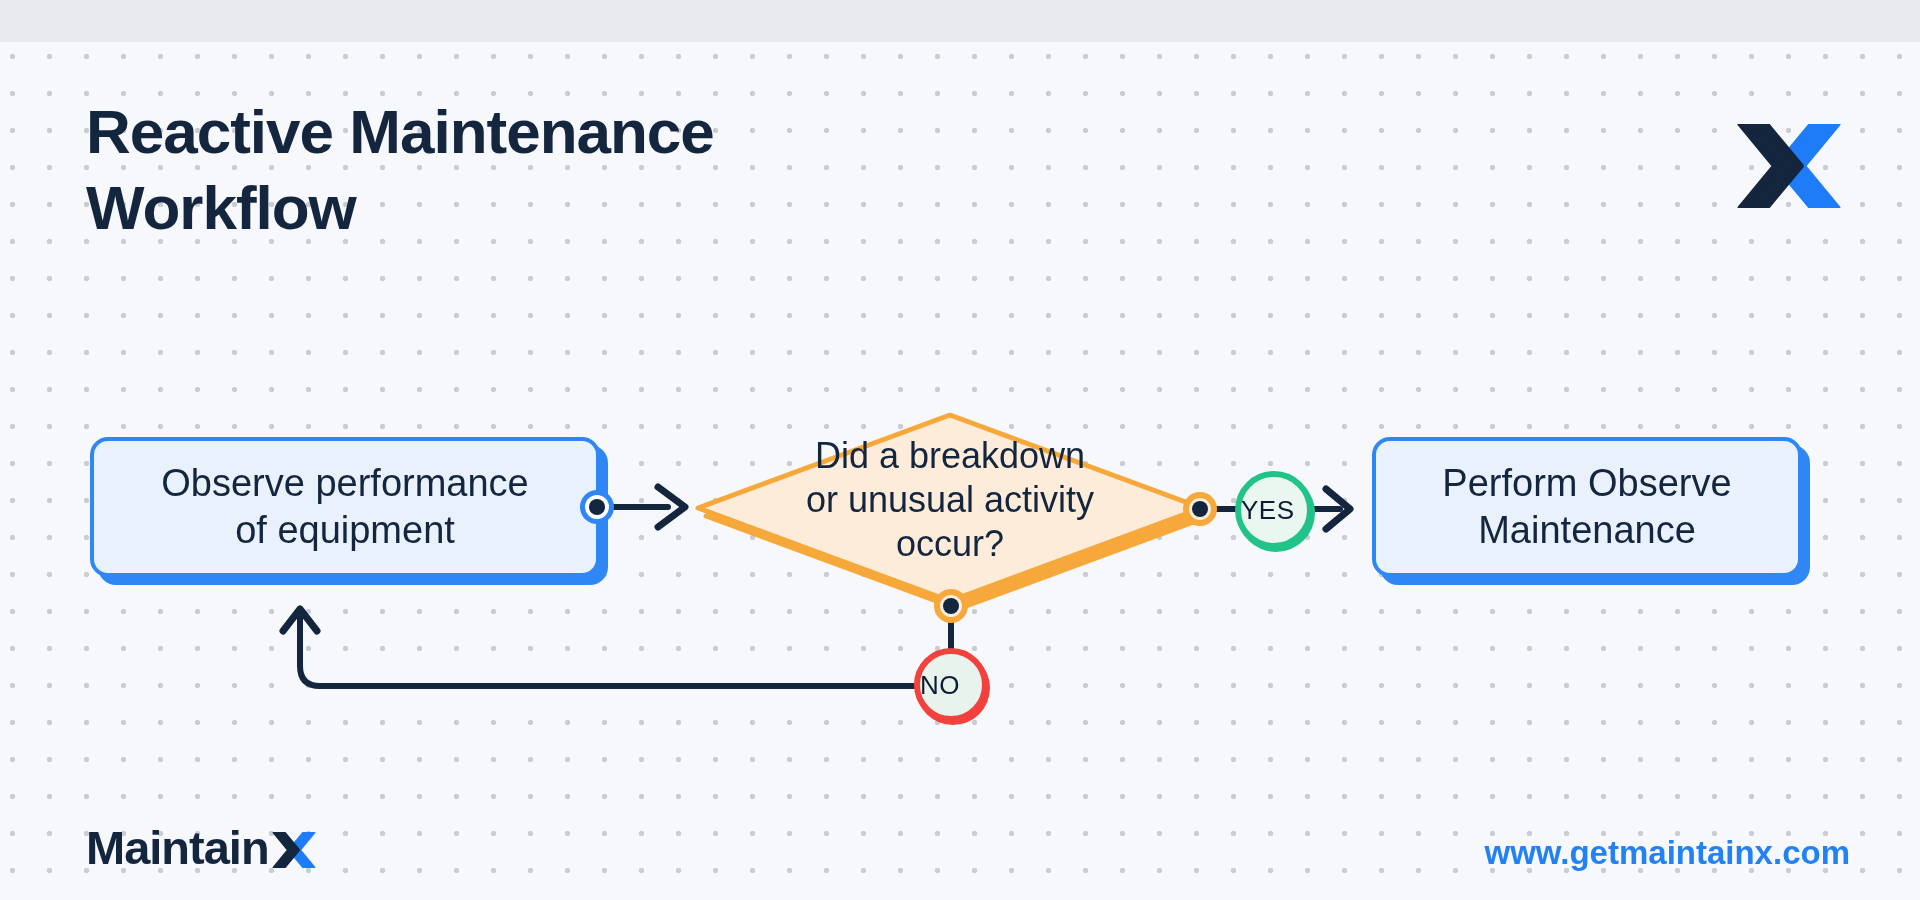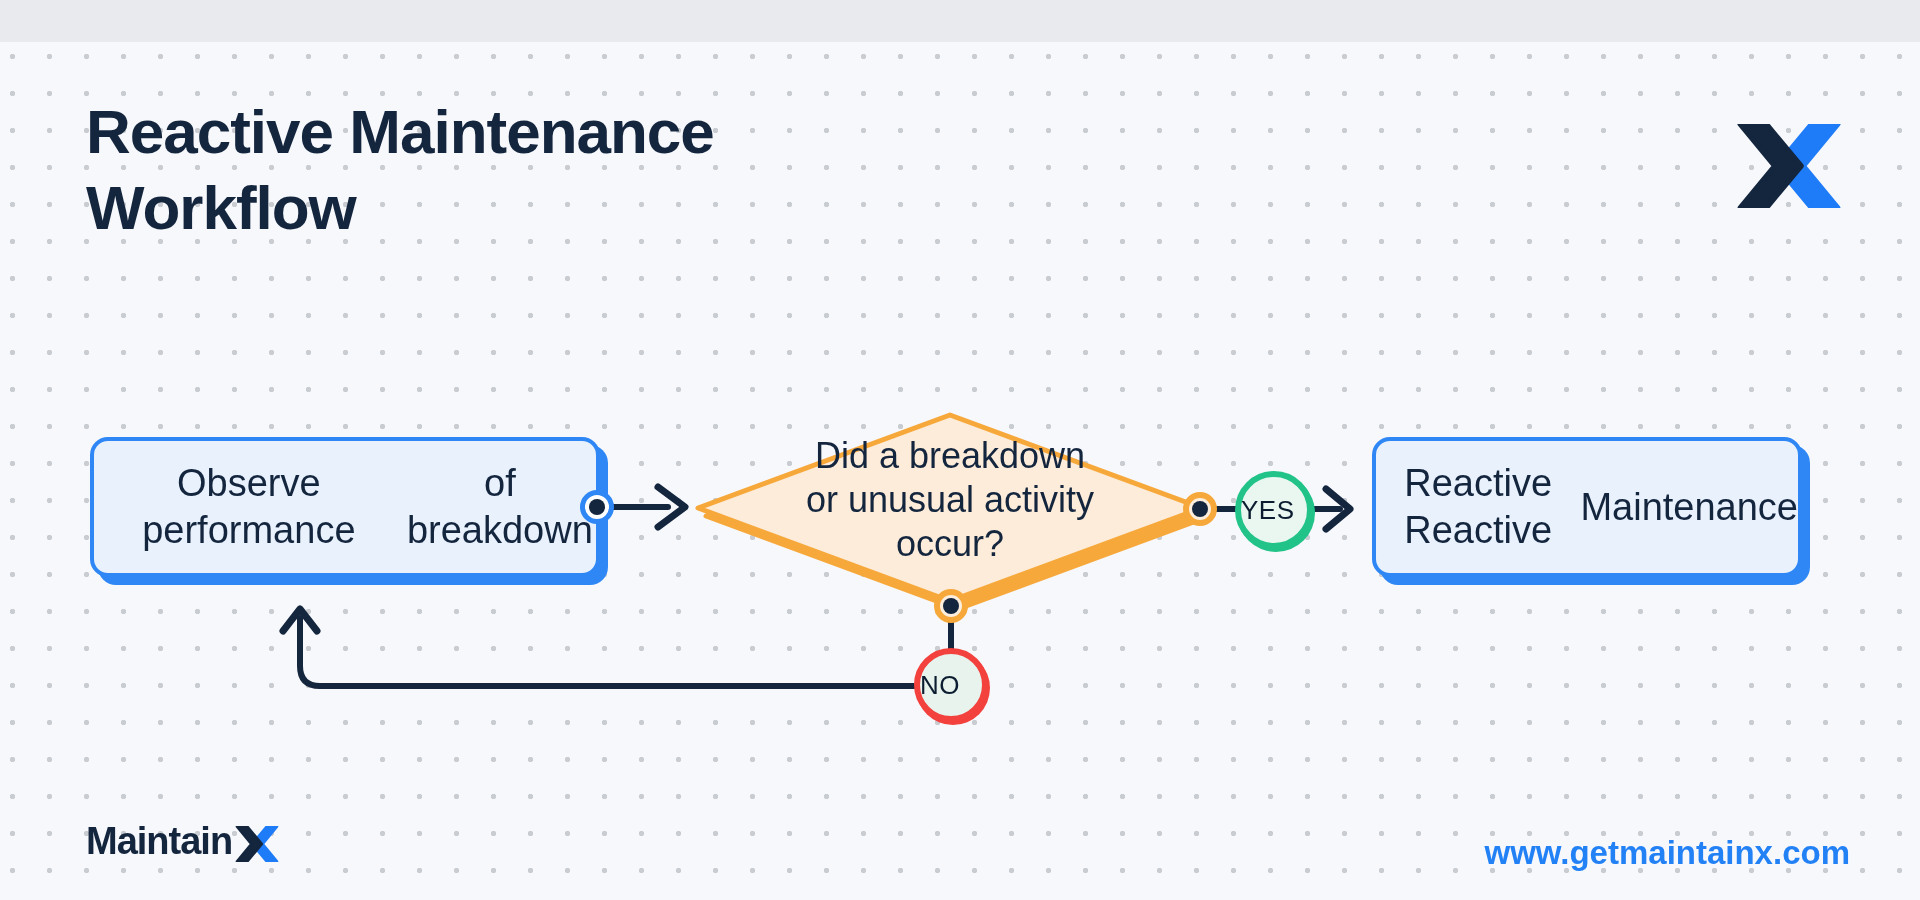--- a/index.html
+++ b/index.html
@@ -24,21 +24,21 @@
   .title span{display:block;}
   .logo{position:absolute;left:1736px;top:82px;width:106px;height:84px;}
   
   .node{
     position:absolute;
     box-sizing:border-box;
     background:var(--boxfill);
     border:4px solid var(--blue);
     border-radius:18px;
     box-shadow:8px 8px 0 var(--blue);
-    display:flex;flex-direction:row;align-items:center;justify-content:center;
+    display:flex;flex-direction:column;align-items:center;justify-content:center;
     font-size:38px;line-height:47px;text-align:center;
     color:var(--navy);
   }
   .box1{left:90px;top:395px;width:510px;height:140px;}
   .box2{left:1372px;top:395px;width:430px;height:140px;}
   .flow-svg{position:absolute;left:0;top:0;}
   .diamond-label{
     position:absolute;left:760px;top:392px;width:380px;
     font-size:36px;line-height:44px;text-align:center;color:var(--navy);
   }
@@ -57,21 +57,21 @@
     position:absolute;box-sizing:border-box;border-radius:50%;
     display:flex;align-items:center;justify-content:flex-start;
     font-size:26px;color:#0d1d31;letter-spacing:0.5px;
   }
   .badge-yes{left:1235px;top:429px;width:78px;height:78px;background:var(--yesfill);border:6px solid var(--green);box-shadow:2px 3px 0 var(--green);}
   .badge-no{left:914px;top:606px;width:74px;height:74px;background:var(--nofill);border:6px solid var(--red);box-shadow:2px 3px 0 var(--red);}
   
   .brand{
     position:absolute;left:86px;top:778px;
     display:flex;align-items:center;
-    font-size:38px;font-weight:800;letter-spacing:-1px;color:var(--navy);
+    font-size:47px;font-weight:800;letter-spacing:-1px;color:var(--navy);
   }
   .brand svg{margin-left:3px;margin-top:4px;}
   .url{
     position:absolute;right:70px;top:792px;
     font-size:33px;font-weight:700;color:var(--linkblue);
     text-decoration:none;
   }
 </style>
 </head>
 <body>
@@ -111,31 +111,31 @@
 
       <path d="M 1200 467 H 1237"></path>
 
       <path d="M 1313 467 H 1340"></path>
       <polyline points="1326,447 1350,467 1326,487" stroke-width="7"></polyline>
     </g>
   </svg>
 
   <div class="node box1">
     <span>Observe performance</span>
-    <span>of breakdown</span>
+    <span>of equipment</span>
   </div>
 
   <div class="diamond-label">
     <span>Did a breakdown</span>
     <span>or unusual activity</span>
     <span>occur?</span>
   </div>
 
   <div class="node box2">
-    <span>Reactive Reactive</span>
+    <span>Perform Observe</span>
     <span>Maintenance</span>
   </div>
 
   <div class="port port-blue">
     <i class="pdot"></i>
   </div>
   <div class="port port-orange-right">
     <i class="pdot"></i>
   </div>
   <div class="port port-orange-bottom">

